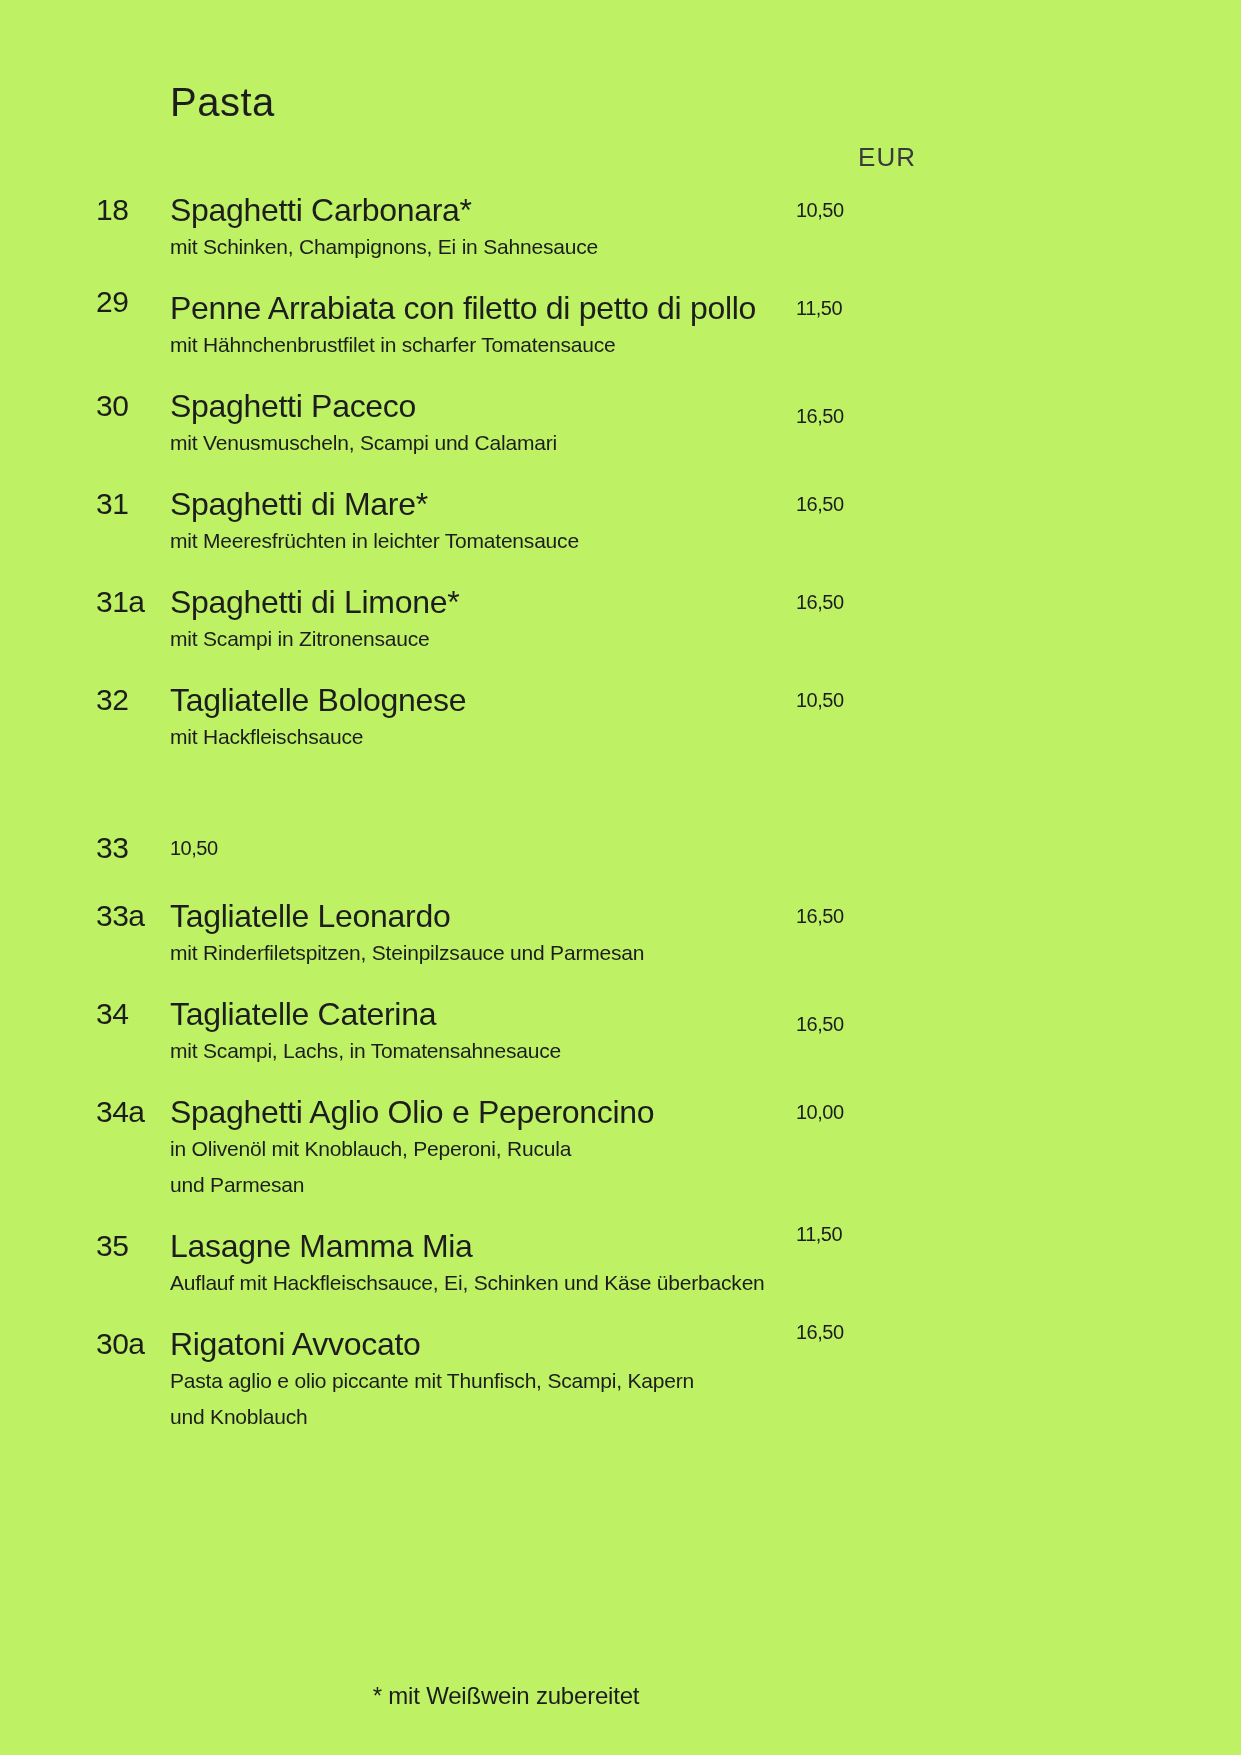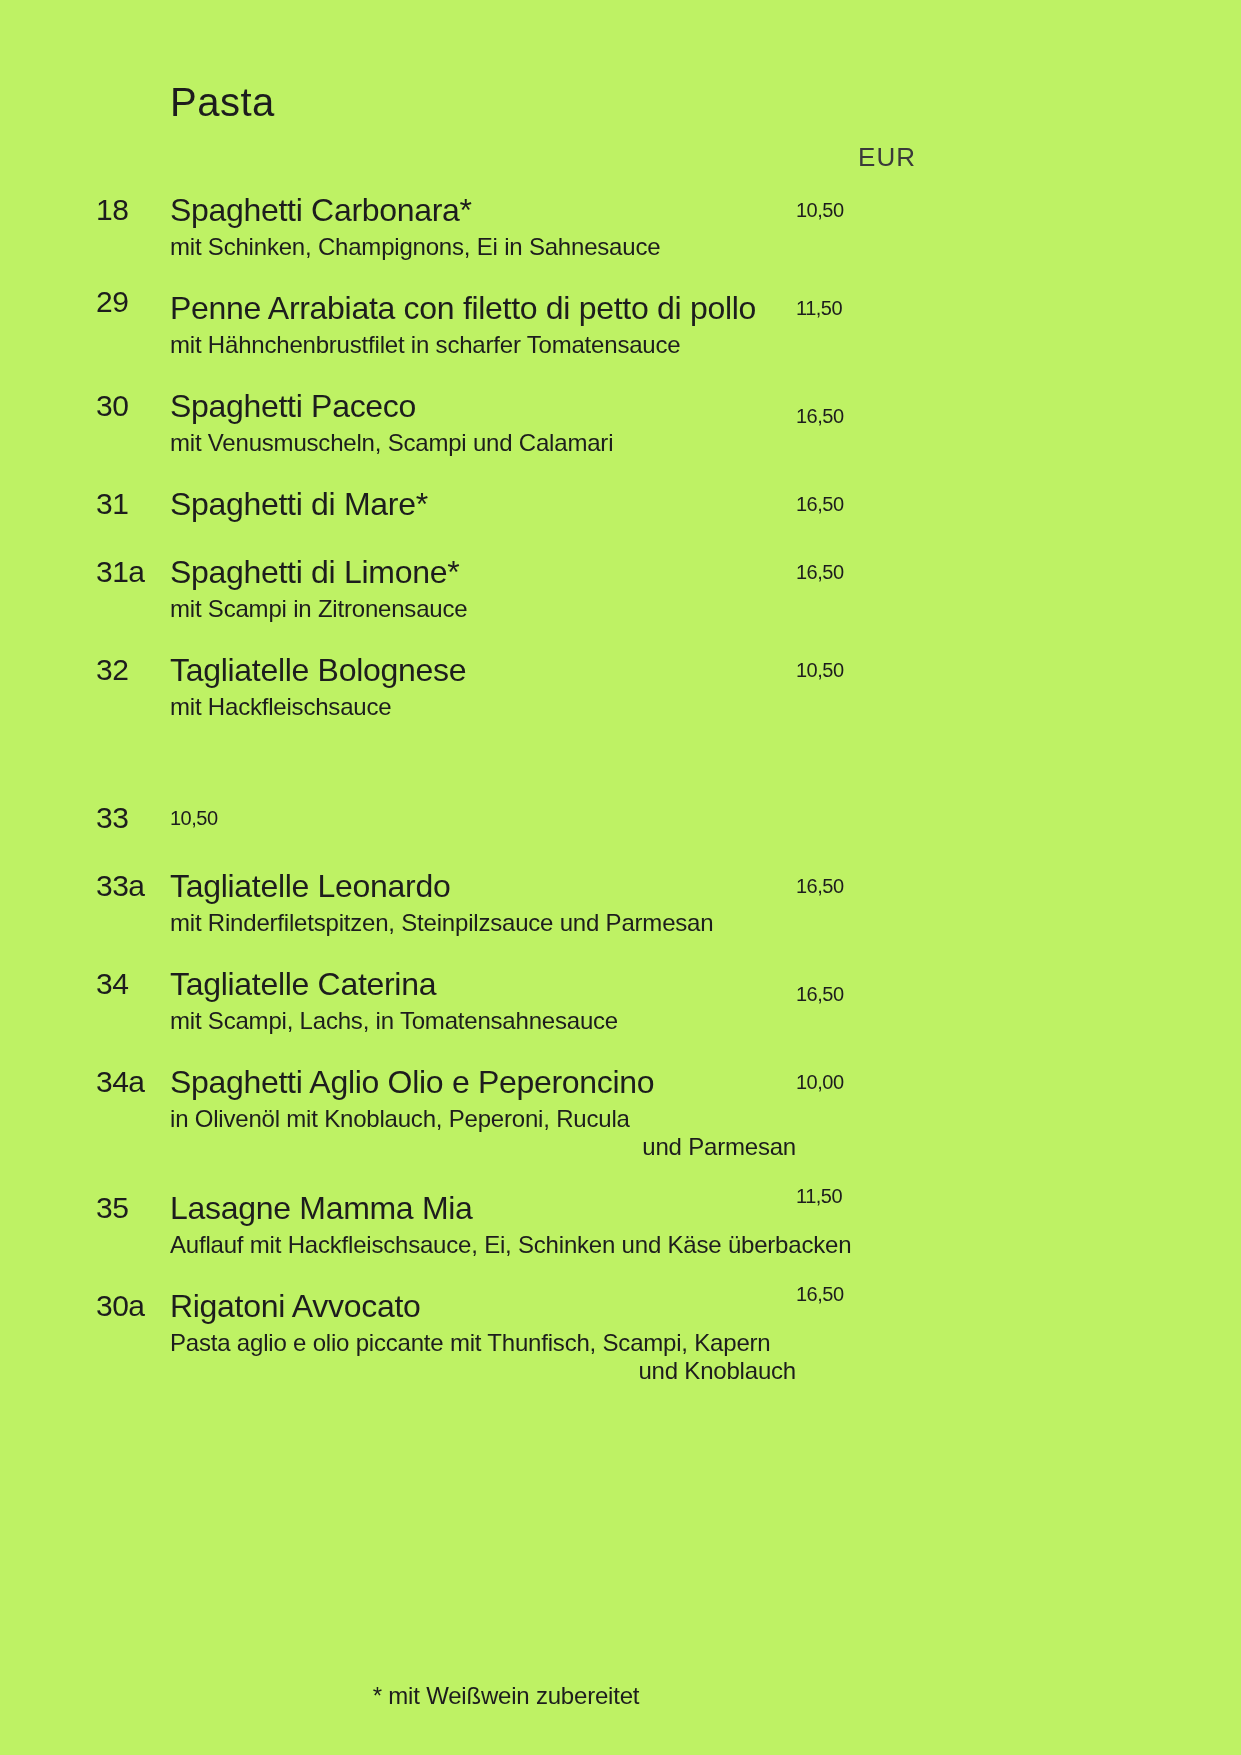--- a/index.html
+++ b/index.html
@@ -50,26 +50,26 @@
   .item-number.raised { position: relative; top: -6px; }
   .item-main { min-width: 0; }
   .item-name {
     font-size: 32px;
     line-height: 40px;
     white-space: nowrap;
     letter-spacing: -0.3px;
   }
   .item-description {
     margin-top: 4px;
-    font-size: 24px;
+    font-size: 21px;
     line-height: 26px;
     white-space: nowrap;
     letter-spacing: -0.2px;
   }
-  .item-description.second-line { margin-top: 2px; text-align: right; }
+  .item-description.second-line { margin-top: 10px; }
   .item-price {
     font-size: 20px;
     line-height: 40px;
     letter-spacing: -0.5px;
   }
   .item-price.low { margin-top: 10px; }
   .item-price.high { margin-top: -12px; }
   .footnote {
     position: absolute;
     left: 96px;
@@ -115,20 +115,21 @@
         <div class="item-name">Spaghetti Paceco</div>
         <div class="item-description">mit Venusmuscheln, Scampi und Calamari</div>
       </div>
       <div class="item-price low">16,50</div>
     </div>
 
     <div class="menu-item">
       <div class="item-number">31</div>
       <div class="item-main">
         <div class="item-name">Spaghetti di Mare*</div>
+        <div class="item-description">mit Meeresfrüchten in leichter Tomatensauce</div>
       </div>
       <div class="item-price">16,50</div>
     </div>
 
     <div class="menu-item">
       <div class="item-number">31a</div>
       <div class="item-main">
         <div class="item-name">Spaghetti di Limone*</div>
         <div class="item-description">mit Scampi in Zitronensauce</div>
       </div>

